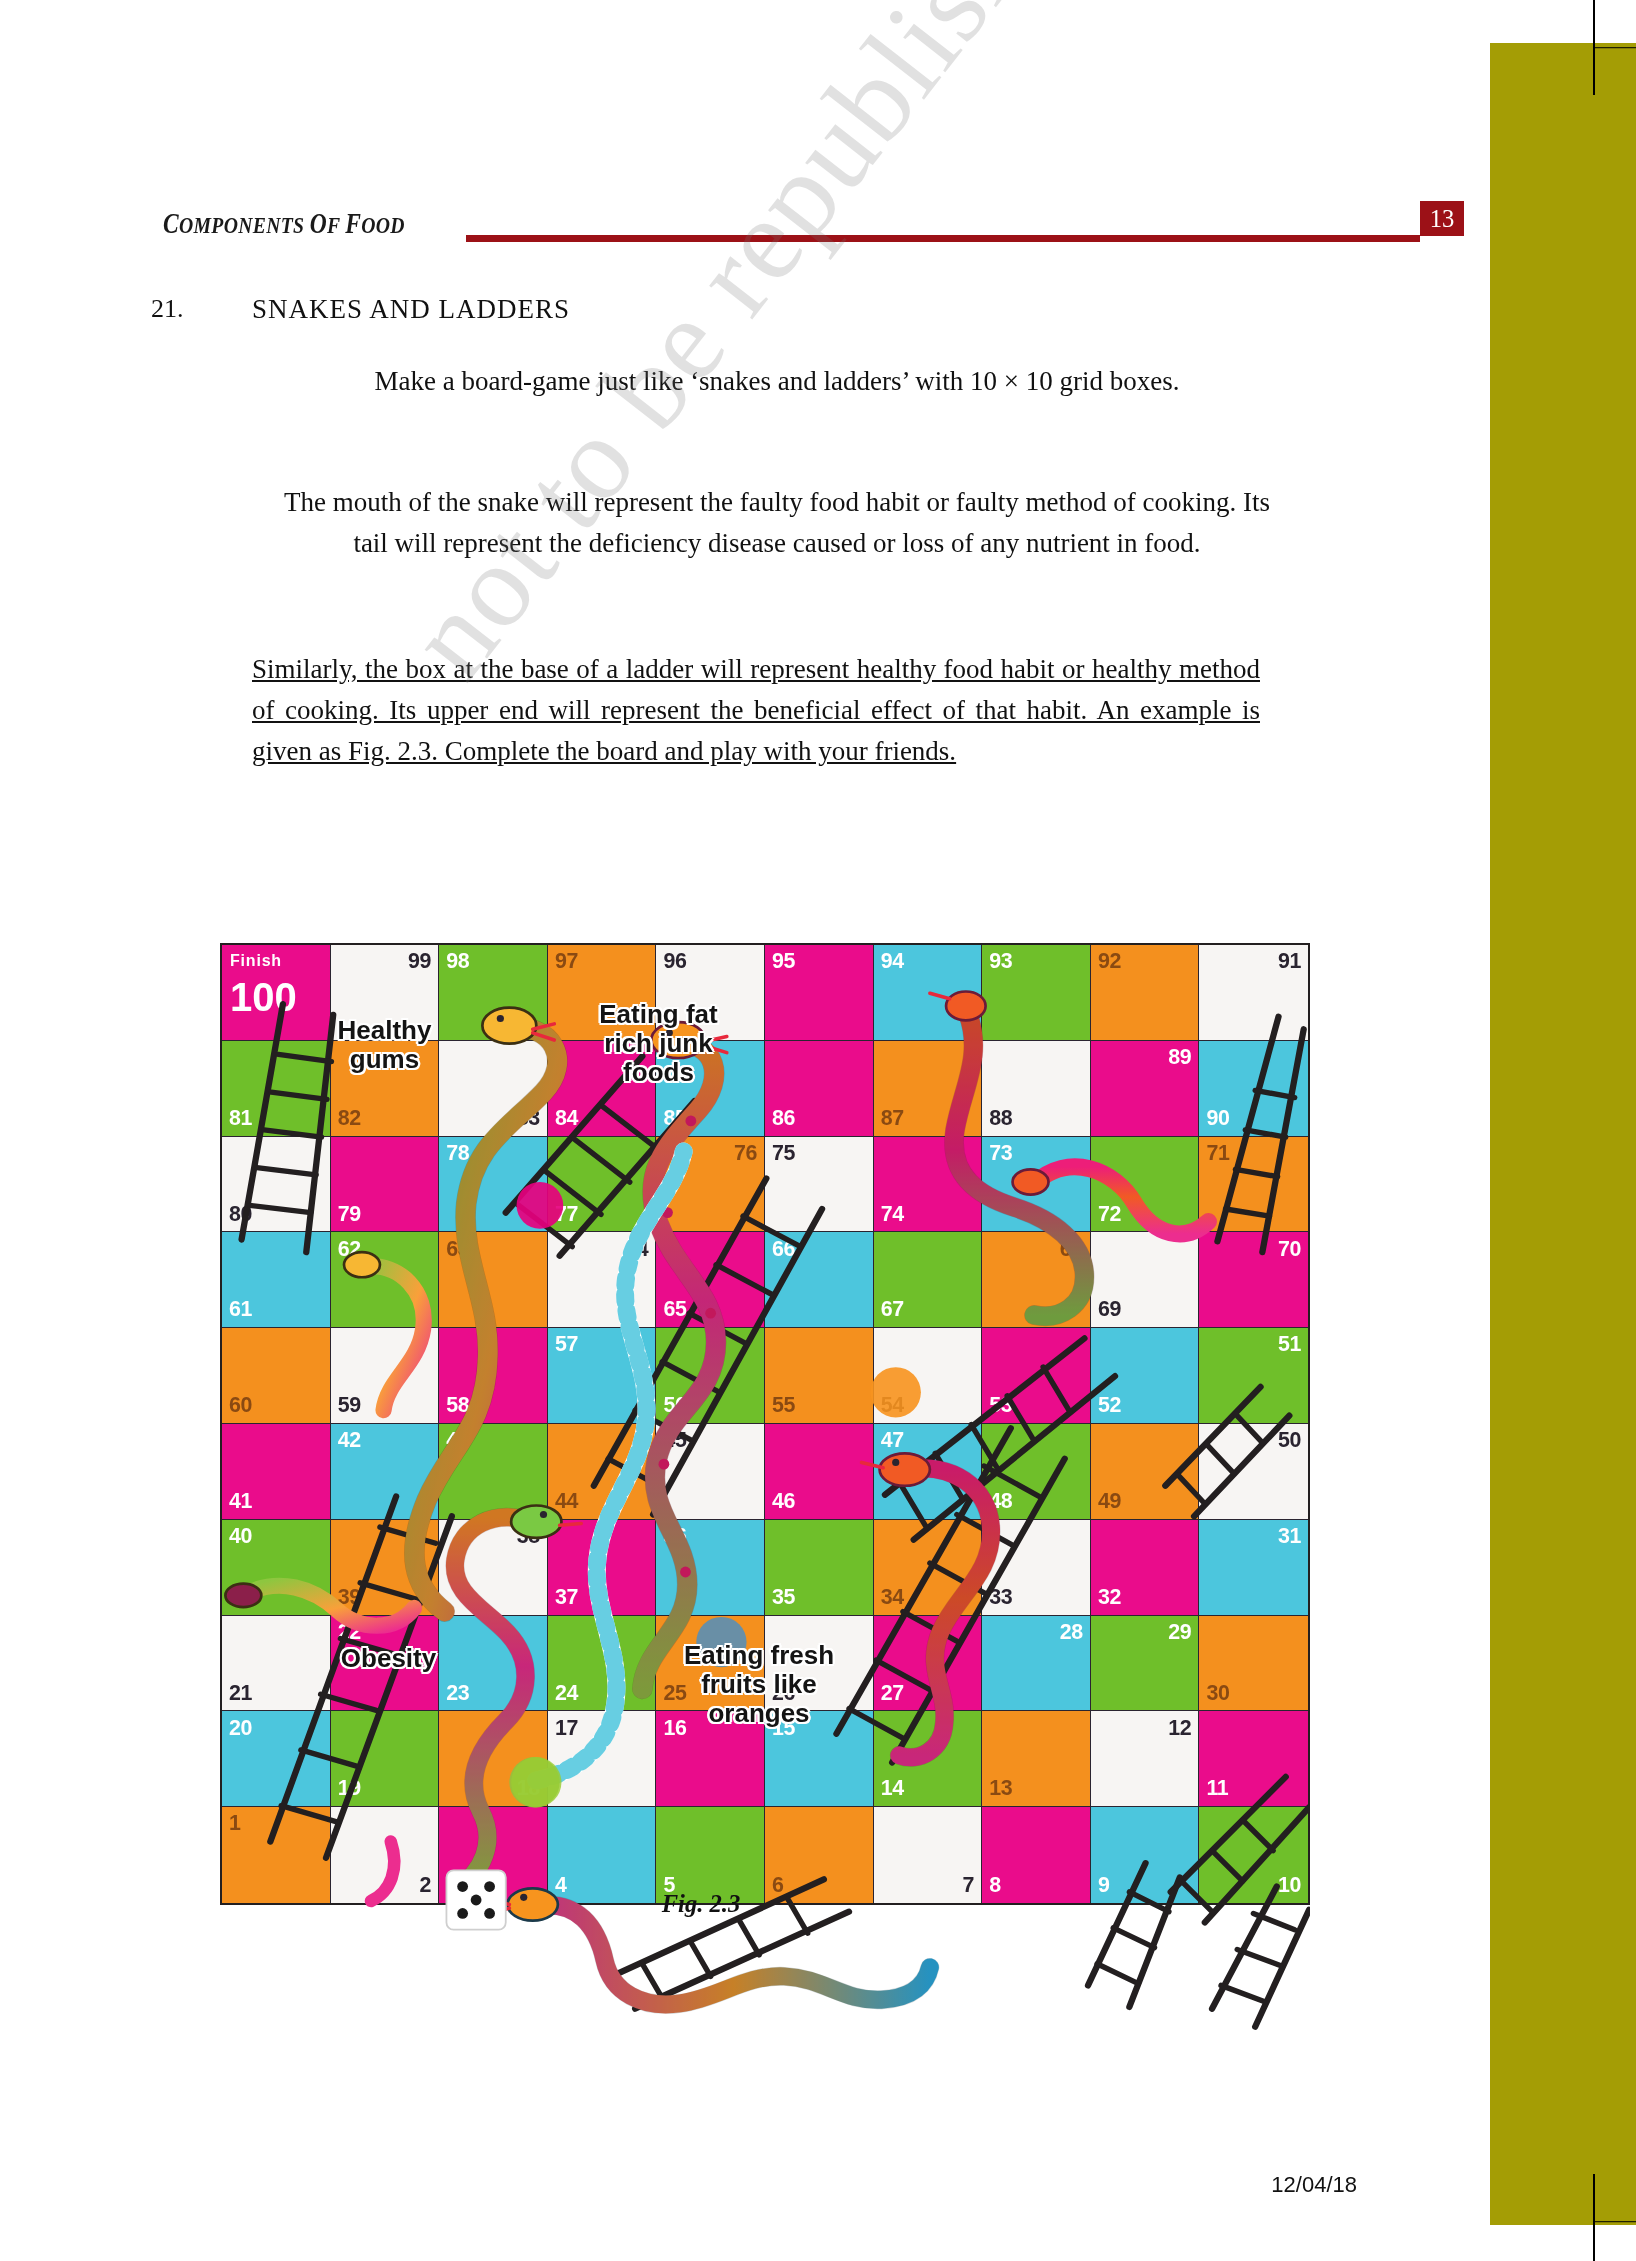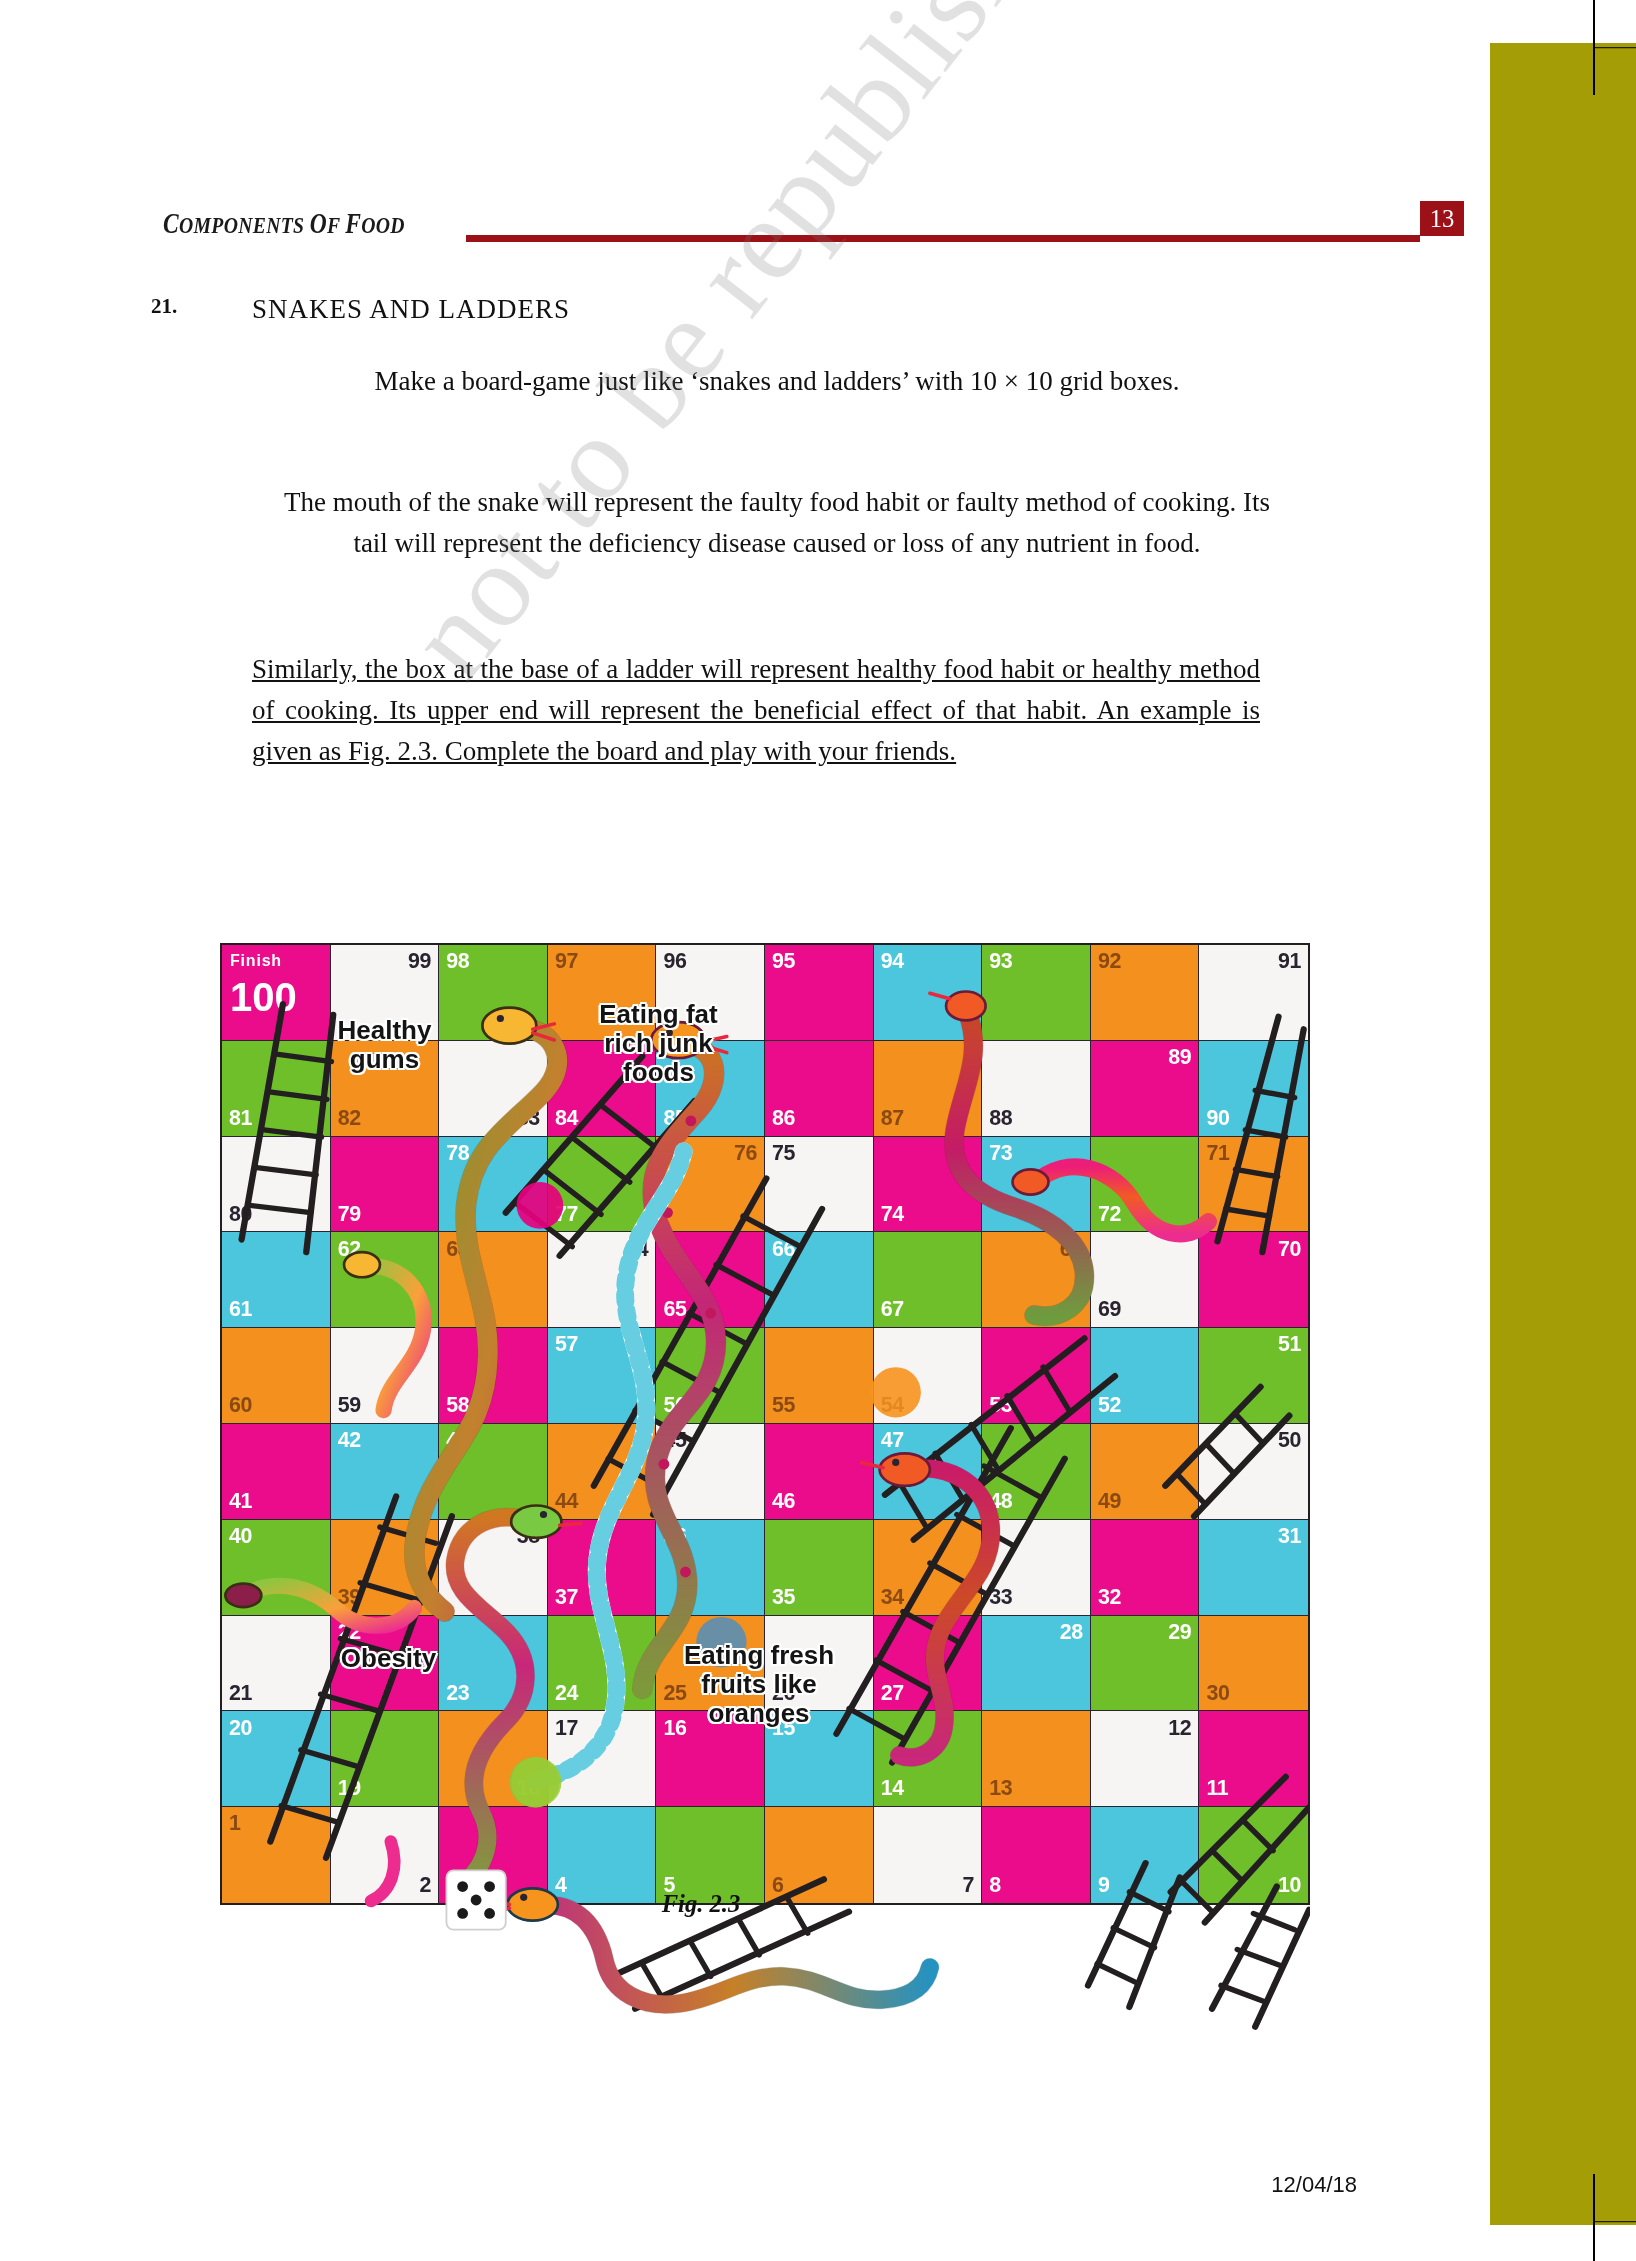--- a/index.html
+++ b/index.html
@@ -95,24 +95,23 @@
     font-size: 24.6px;
     line-height: 35px;
     text-align: center;
   }
 
   
   .q-number {
     position: absolute;
     left: 151px;
     top: 294px;
-    font-size: 21px;
+    font-size: 26px;
     color: #111;
     font-family: "Liberation Serif", serif;
-    font-weight: bold;
   }
   .q-heading {
     position: absolute;
     left: 252px;
     top: 294px;
     font-size: 27px;
     letter-spacing: 1px;
     color: #111;
     font-family: "Liberation Serif", serif;
   }

